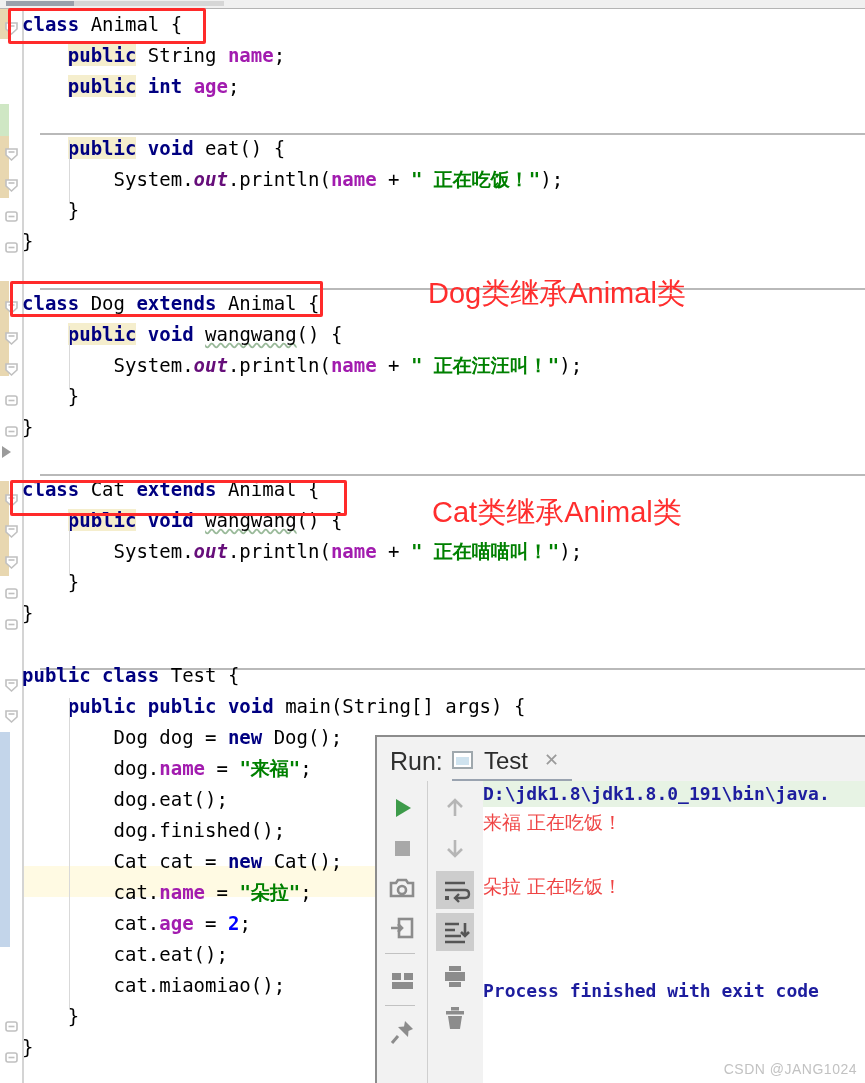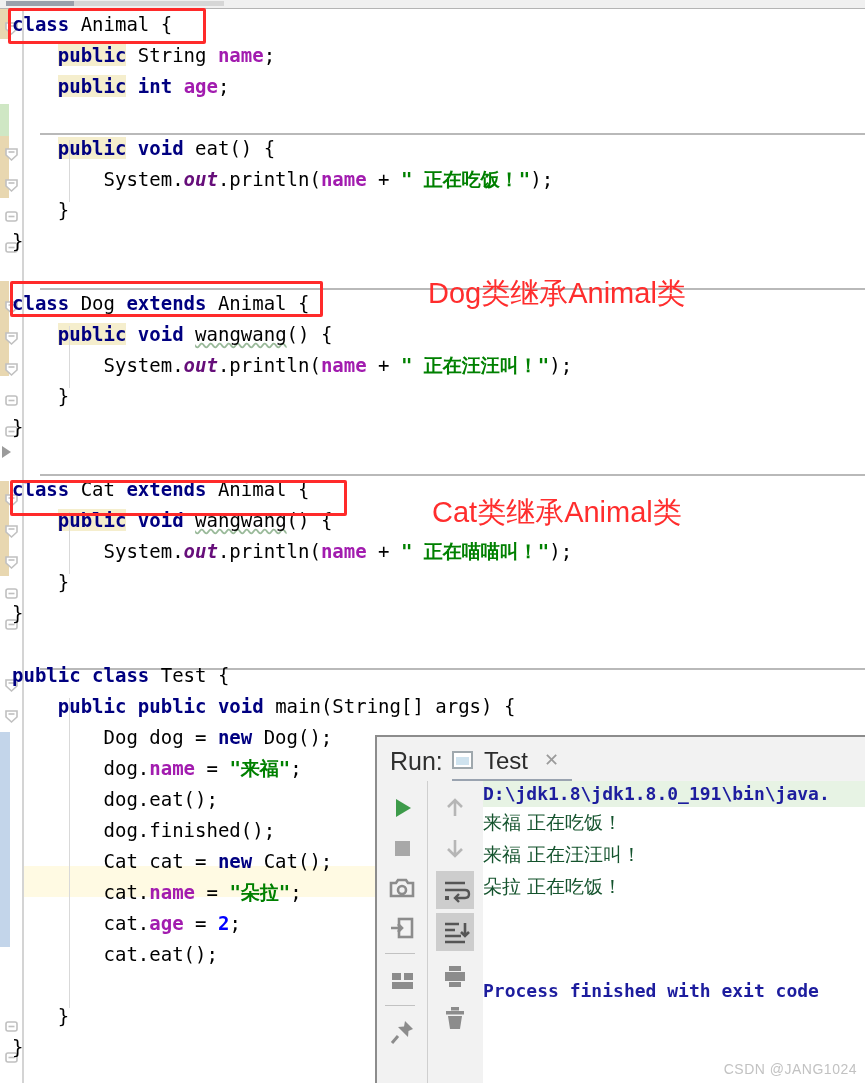--- a/index.html
+++ b/index.html
@@ -17,21 +17,21 @@
 
   
   #editor{position:absolute;left:0;top:9px;width:865px;height:1074px;background:#ffffff;}
 
   .gutter{position:absolute;left:0;top:0;width:22px;height:1074px;background:#ffffff;}
   .chg{position:absolute;left:0;width:9px;}
   .fold{position:absolute;left:4px;width:15px;height:15px;}
 
   .rail{position:absolute;left:22px;top:0;width:2px;height:1074px;background:#d4d4d4;}
 
-  .code{position:absolute;left:12px;top:0;width:687px;}
+  .code{position:absolute;left:22px;top:0;width:687px;}
   .line{height:31px;line-height:31px;font-size:19px;white-space:pre;color:#000000;position:relative;}
 
   .kw{color:#000080;font-weight:bold;}
   .fld{color:#a21caf;font-weight:bold;}
   .stat{color:#660e7a;font-weight:bold;font-style:italic;}
   .str{color:#008000;font-weight:bold;}
   .num{color:#0000ff;font-weight:bold;}
   .hl{background:#f5eecd;}
   .squig{text-decoration:underline wavy #9aba9a;text-decoration-skip-ink:none;}
   .plain{color:#000000;}
@@ -55,21 +55,21 @@
   #run-tab-underline{position:absolute;left:75px;top:42px;width:120px;height:3px;background:#9aa3b0;}
 
   #run-toolbar{position:absolute;left:0;top:44px;width:50px;height:304px;background:#f2f2f2;}
   #run-toolbar2{position:absolute;left:50px;top:44px;width:55px;height:304px;background:#f2f2f2;border-left:1px solid #cfcfcf;}
   .tbtn{position:absolute;width:38px;height:38px;}
   .tbtn.sel{background:#cdcdcd;}
   .tdiv{position:absolute;left:8px;width:30px;height:1px;background:#c2c2c2;}
 
   #console{position:absolute;left:106px;top:44px;width:384px;height:304px;background:#ffffff;overflow:hidden;}
   .cline{position:absolute;left:0;font-size:18px;line-height:26px;white-space:nowrap;color:#1d1d9e;font-weight:bold;}
-  .cline.cjk{font-family:"DejaVu Serif","Liberation Serif",serif;color:#14532d;font-weight:normal;font-size:19px;}
+  .cline.cjk{font-family:"DejaVu Serif","Liberation Serif",serif;color:#ef4444;font-weight:normal;font-size:19px;}
   #cmdline{position:absolute;left:0;top:0;width:384px;height:26px;background:#e7f3e4;}
 
   #watermark{position:absolute;right:8px;bottom:6px;font-family:"Liberation Sans","DejaVu Sans",sans-serif;font-size:14px;color:#c2c2c2;letter-spacing:.5px;}
 
   .arrowmark{position:absolute;width:0;height:0;border-left:9px solid #9b9b9b;border-top:6px solid transparent;border-bottom:6px solid transparent;}
 </style>
 </head>
 <body>
 
 <div id="top-strip">
@@ -240,21 +240,21 @@
       <div class="line"><span class="kw">public </span><span class="kw">class </span><span class="plain">Test {</span></div>
       <div class="line"><span class="plain">    </span><span class="kw">public </span><span class="kw">public </span><span class="kw">void</span><span class="plain"> main(String[] args) {</span></div>
       <div class="line"><span class="plain">        </span><span class="plain">Dog dog = </span><span class="kw">new</span><span class="plain"> Dog();</span></div>
       <div class="line"><span class="plain">        </span><span class="plain">dog.</span><span class="fld">name</span><span class="plain"> = </span><span class="str">"来福"</span><span class="plain">;</span></div>
       <div class="line"><span class="plain">        </span><span class="plain">dog.eat();</span></div>
       <div class="line"><span class="plain">        </span><span class="plain">dog.finished();</span></div>
       <div class="line"><span class="plain">        </span><span class="plain">Cat cat = </span><span class="kw">new</span><span class="plain"> Cat();</span></div>
       <div class="line"><span class="plain">        </span><span class="plain">cat.</span><span class="fld">name</span><span class="plain"> = </span><span class="str">"朵拉"</span><span class="plain">;</span></div>
       <div class="line"><span class="plain">        </span><span class="plain">cat.</span><span class="fld">age</span><span class="plain"> = </span><span class="num">2</span><span class="plain">;</span></div>
       <div class="line"><span class="plain">        </span><span class="plain">cat.eat();</span></div>
-      <div class="line"><span class="plain">        </span></div>
+      <div class="line"><span class="plain">        </span><span class="plain">cat.miaomiao();</span></div>
       <div class="line"><span class="plain">    </span><span class="plain">}</span></div>
       <div class="line"><span class="plain">}</span></div>
     </div>
 
   <div style="position:absolute;left:69px;top:131px;width:1px;height:62px;background:#d9d9d9;"></div>
   <div style="position:absolute;left:69px;top:317px;width:1px;height:62px;background:#d9d9d9;"></div>
   <div style="position:absolute;left:69px;top:503px;width:1px;height:62px;background:#d9d9d9;"></div>
   <div style="position:absolute;left:69px;top:689px;width:1px;height:310px;background:#d9d9d9;"></div>
 
   <div style="position:absolute;left:0px;top:723px;width:10px;height:215px;background:#c3d5ea;"></div>
@@ -355,19 +355,18 @@
           <rect x="15" y="8" width="8" height="3.5" fill="#8c8c8c"></rect>
           <path d="M12 17 h14 l-2 13 h-10 z" fill="#8c8c8c"></path>
         </svg>
     </div>
   </div>
 
   <div id="console">
     <div id="cmdline"></div>
     <div class="cline" style="top:0px;">D:\jdk1.8\jdk1.8.0_191\bin\java.</div>
     <div class="cline cjk" style="top:28px;">来福 正在吃饭！</div>
-    <div class="cline cjk" style="top:60px;">来福 正在汪汪叫！</div>
     <div class="cline cjk" style="top:92px;">朵拉 正在吃饭！</div>
     <div class="cline" style="top:197px;">Process finished with exit code</div>
   </div>
 </div>
 
 <div id="watermark">CSDN @JANG1024</div>
 
 </body></html>

